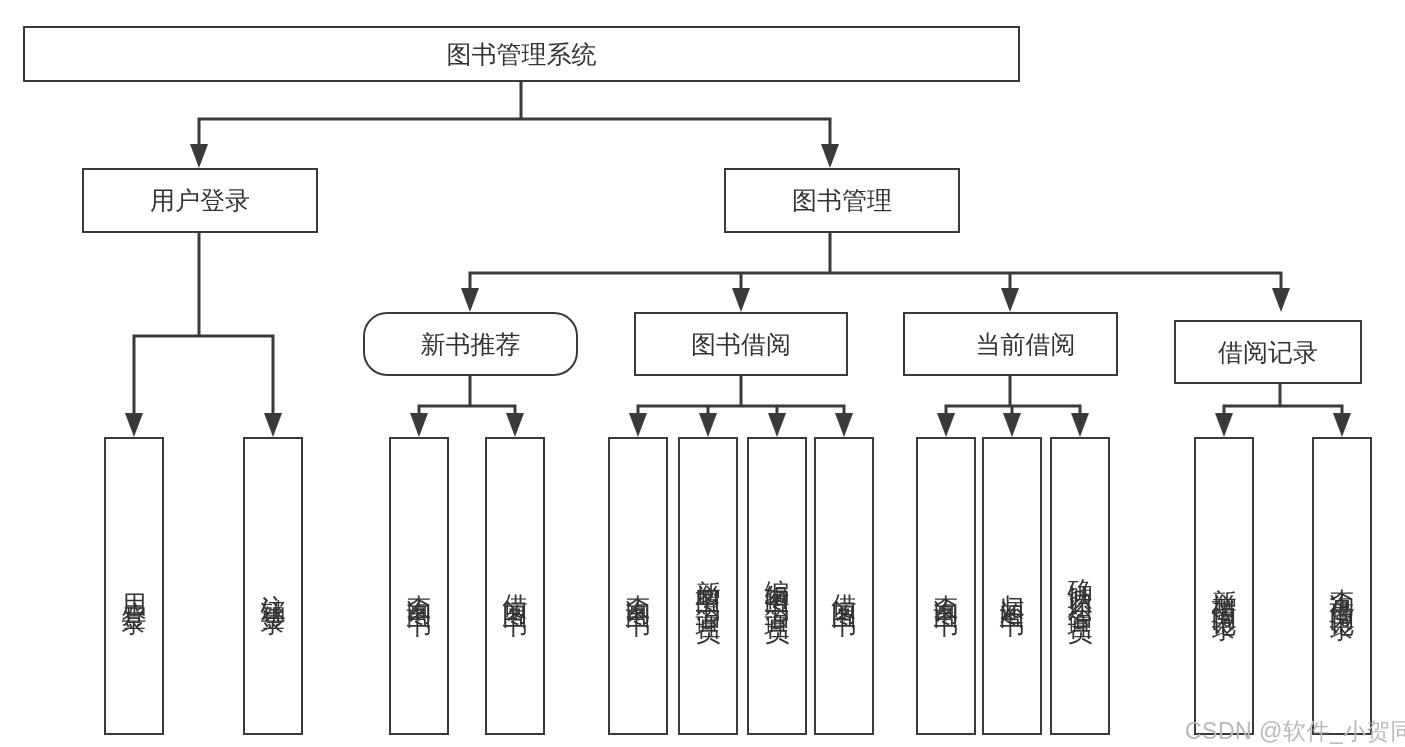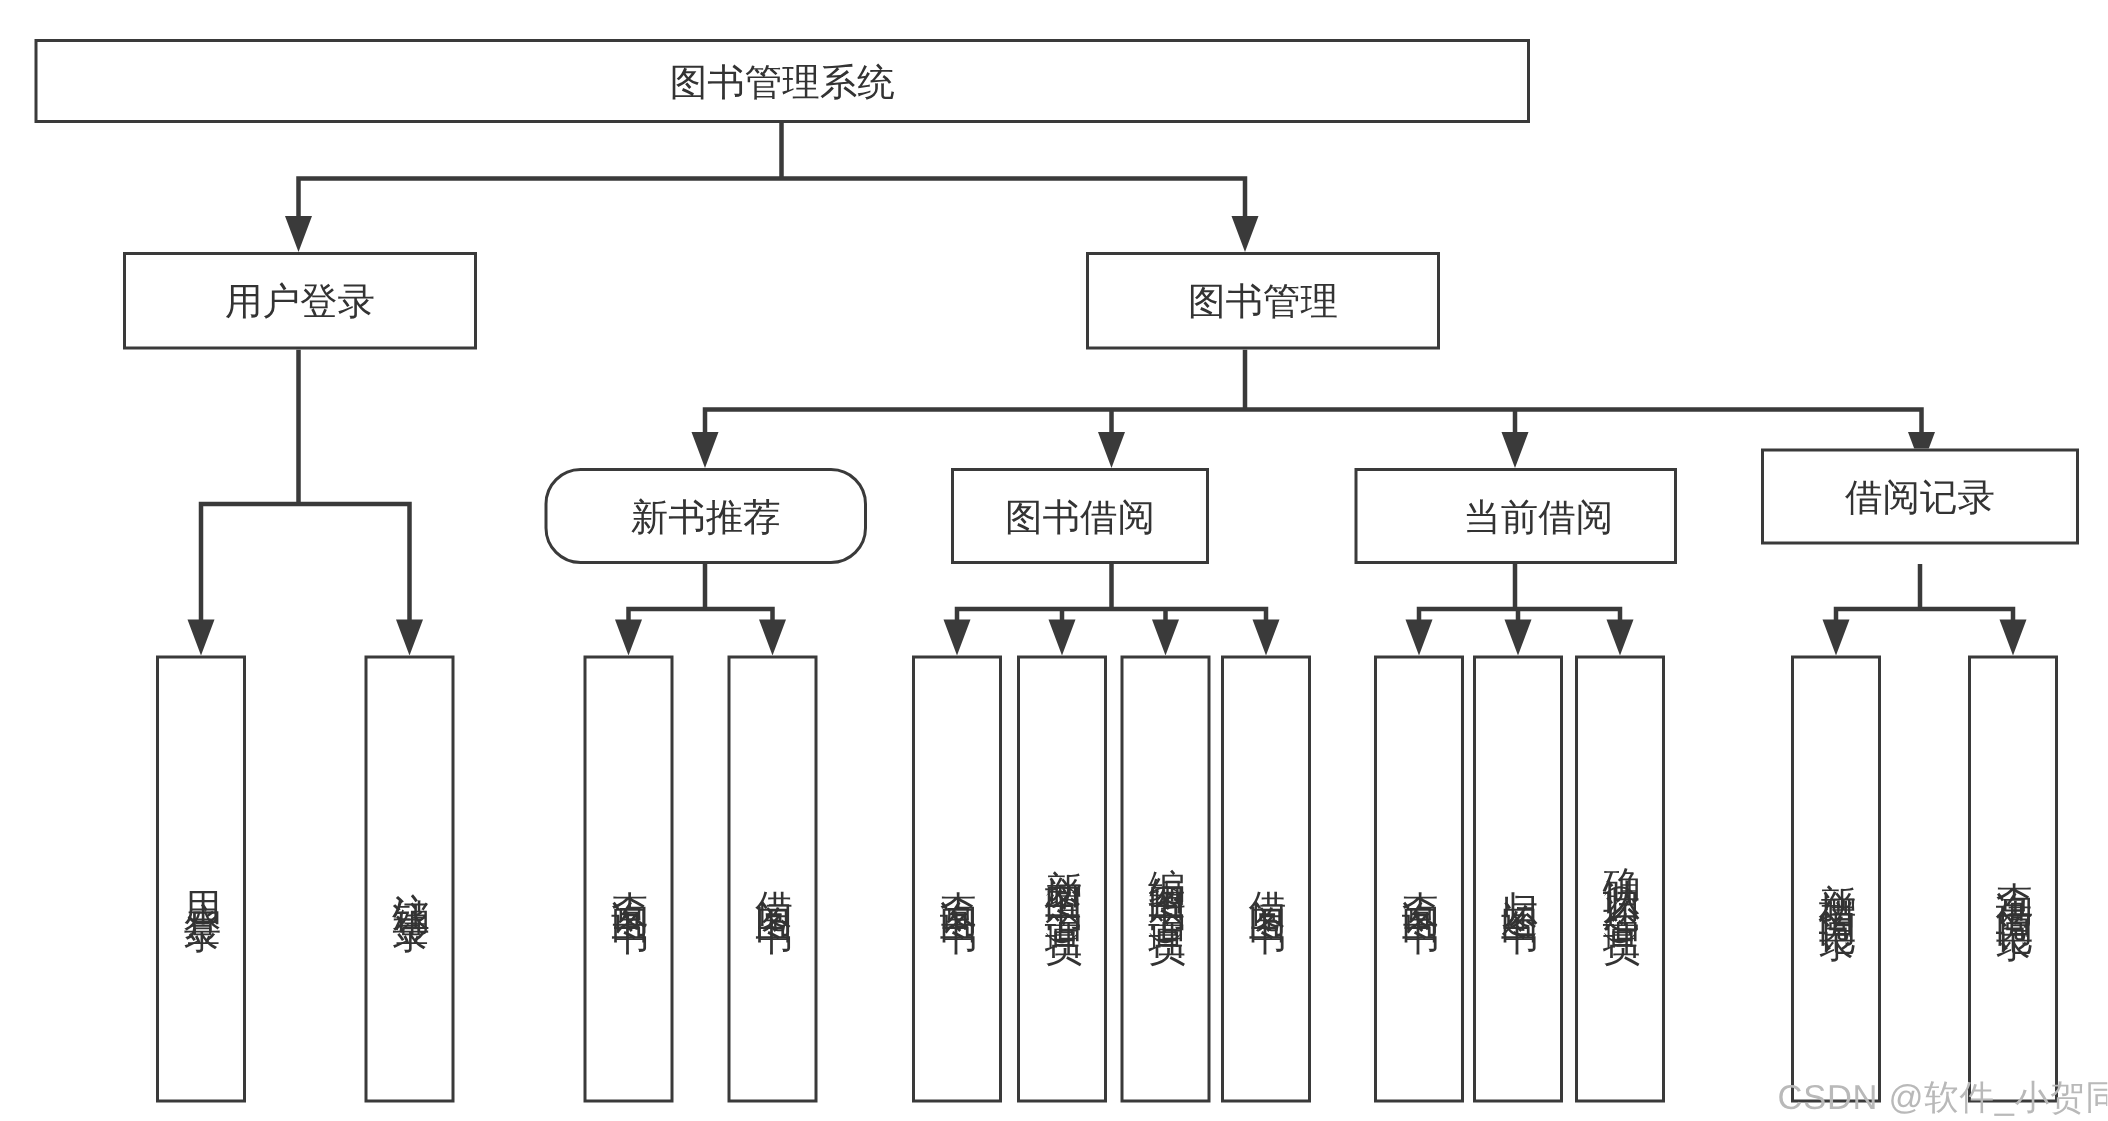--- a/index.html
+++ b/index.html
@@ -86,27 +86,27 @@
   <div class="box" style="left:82px; top:168px; width:236px; height:65px;">
     <span>用户登录</span>
   </div>
   <div class="box" style="left:724px; top:168px; width:236px; height:65px;font-family:Liberation Serif, serif;">
     <span>图书管理</span>
   </div>
 
   <div class="box" style="left:363px; top:312px; width:215px; height:64px;border-radius:24px;">
     <span>新书推荐</span>
   </div>
-  <div class="box" style="left:634px; top:312px; width:172px; height:64px;text-align:center;">
+  <div class="box" style="left:634px; top:312px; width:214px; height:64px;text-align:center;">
     <span>图书借阅</span>
   </div>
   <div class="box" style="left:903px; top:312px; width:215px; height:64px;padding-left:30px;">
     <span>当前借阅</span>
   </div>
-  <div class="box" style="left:1174px; top:299px; width:212px; height:64px;">
+  <div class="box" style="left:1174px; top:320px; width:188px; height:64px;">
     <span>借阅记录</span>
   </div>
 
   <div class="box leaf" style="left:104px;">
     <span class="vlabel">用户登录</span>
   </div>
   <div class="box leaf" style="left:243px;">
     <span class="vlabel">注销登录</span>
   </div>
 

